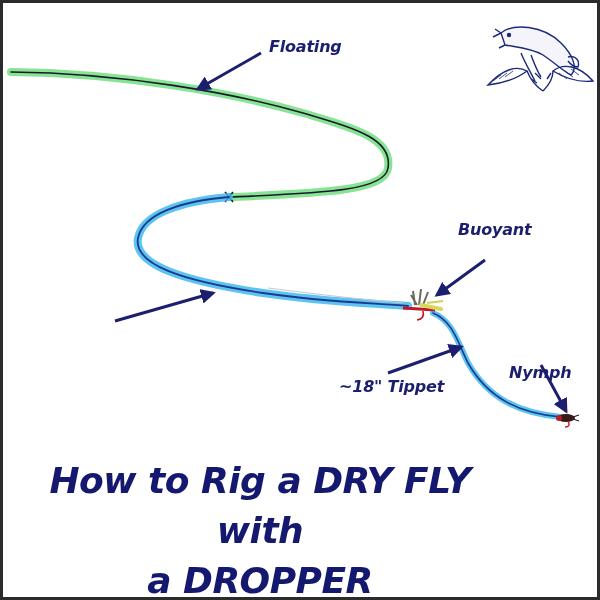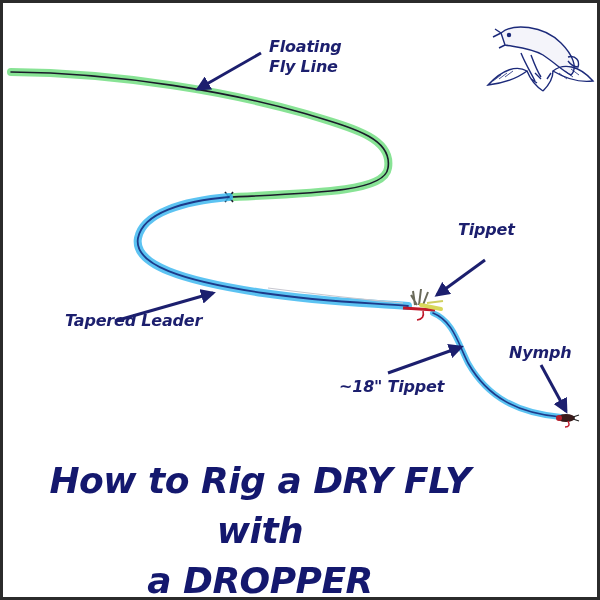--- a/index.html
+++ b/index.html
@@ -104,36 +104,34 @@
       <path d="M44,58 c4,10 10,16 16,20 M60,78 c6,-6 10,-12 10,-20"></path>
       <path d="M48,66 l6,4 M52,60 l6,6 M64,66 l4,-6"></path>
       <g stroke-width="0.8">
         <path d="M10,68 l8,-6 M16,66 l8,-6 M22,64 l8,-6 M96,62 l-8,-6 M90,64 l-8,-6 M84,66 l-8,-6"></path>
       </g>
     </g>
   </svg>
 
   <div class="label" style="left:266px; top:34px;">
     <span>Floating</span>
-    <span>Fly Line</span>
   </div>
 
   <div class="label" style="left:455px; top:217px;">
-    <span>Tippet</span>
+    <span>Buoyant</span>
   </div>
 
   <div class="label" style="left:62px; top:308px;">
-    <span>Tapered Leader</span>
   </div>
 
   <div class="label" style="left:336px; top:374px;">
     <span>~18" Tippet</span>
   </div>
 
-  <div class="label" style="left:506px; top:340px;font-style:italic;">
+  <div class="label" style="left:506px; top:360px;font-style:italic;">
     <span>Nymph</span>
   </div>
 
   <div class="title">
     <span>How to Rig a DRY FLY with</span>
     <span>a DROPPER</span>
   </div>
 
 </div>
 

